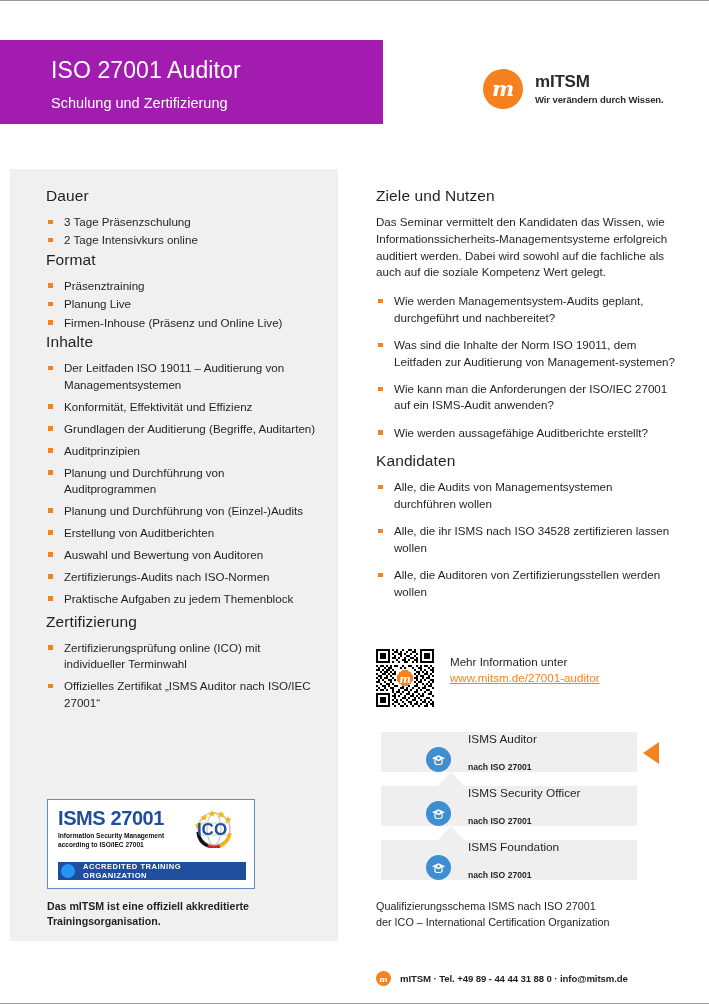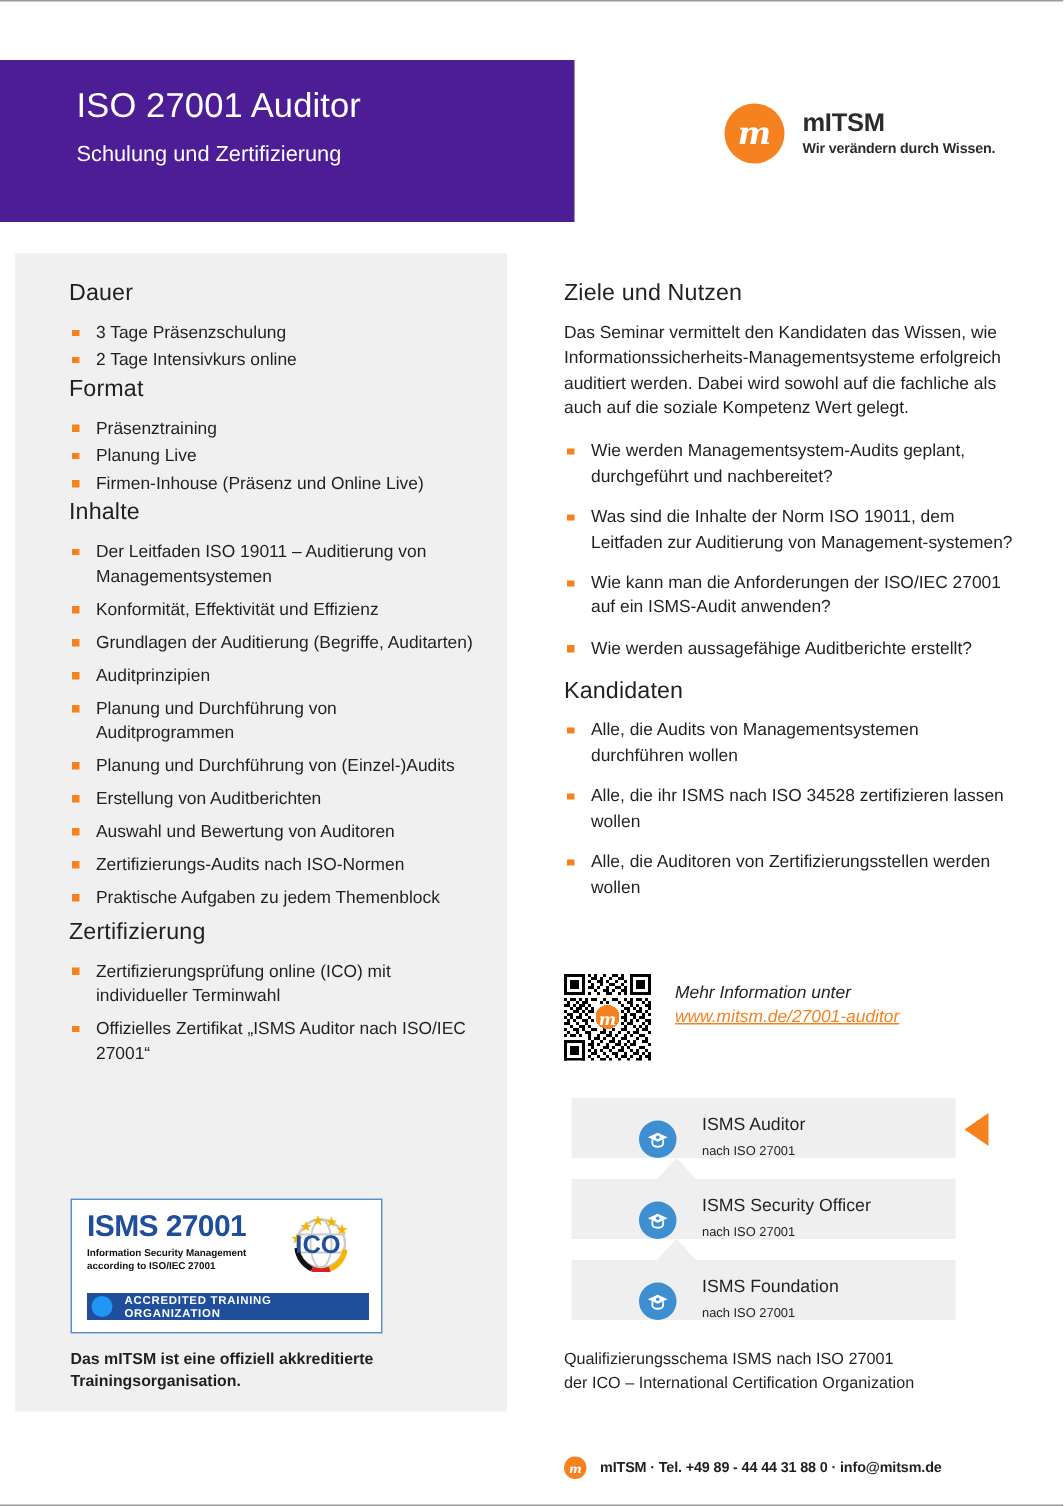--- a/index.html
+++ b/index.html
@@ -14,22 +14,22 @@
     width: 709px; height: 1004px;
     background: #ffffff;
     border-top: 1px solid #9a9a9a;
     border-bottom: 1px solid #9a9a9a;
   }
 
   
   .header-band {
     position: absolute;
     left: 0; top: 39px;
-    width: 383px; height: 108px;
-    background: #4c1d95;
+    width: 383px; height: 84px;
+    background: #a21caf;
   }
   .header-title {
     position: absolute;
     left: 51px; top: 17px;
     font-size: 23px;
     font-weight: 400;
     color: #ffffff;
     letter-spacing: 0.1px;
   }
   .header-sub {
@@ -177,21 +177,21 @@
     position: absolute;
     left: 376px; top: 648px;
     display: flex; align-items: flex-start;
   }
   .qr {
     width: 58px; height: 58px;
     position: relative;
     flex: 0 0 auto;
     background: #ffffff;
   }
-  .qr-info { margin-left: 16px; margin-top: 6px; font-style: italic; }
+  .qr-info { margin-left: 16px; margin-top: 6px; }
   .qr-line1 { font-size: 11.6px; color: #231f20; }
   .qr-link {
     font-size: 11.6px; color: #F5821F;
     text-decoration: underline; display: inline-block; margin-top: 2px;
   }
 
   
   .scheme { position: absolute; left: 381px; top: 731px; width: 296px; }
   .scheme-row {
     position: relative;
@@ -210,21 +210,21 @@
   }
   .cap-icon {
     width: 25px; height: 25px; border-radius: 50%;
     background: #3D8FD1;
     margin-left: 45px;
     display: flex; align-items: center; justify-content: center;
     flex: 0 0 auto;
   }
   .scheme-txt { margin-left: 17px; }
   .scheme-name { font-size: 11.8px; color: #231f20; line-height: 1.2; }
-  .scheme-norm { font-size: 8.6px; font-weight: 400; color: #231f20; margin-top: 6px; }
+  .scheme-norm { font-size: 8.6px; font-weight: 700; color: #231f20; margin-top: 16px; }
   .pointer {
     position: absolute;
     left: 262px; top: 10px;
     width: 0; height: 0;
     border-top: 11px solid transparent;
     border-bottom: 11px solid transparent;
     border-right: 16px solid #F5821F;
   }
   .scheme-caption {
     position: absolute;

